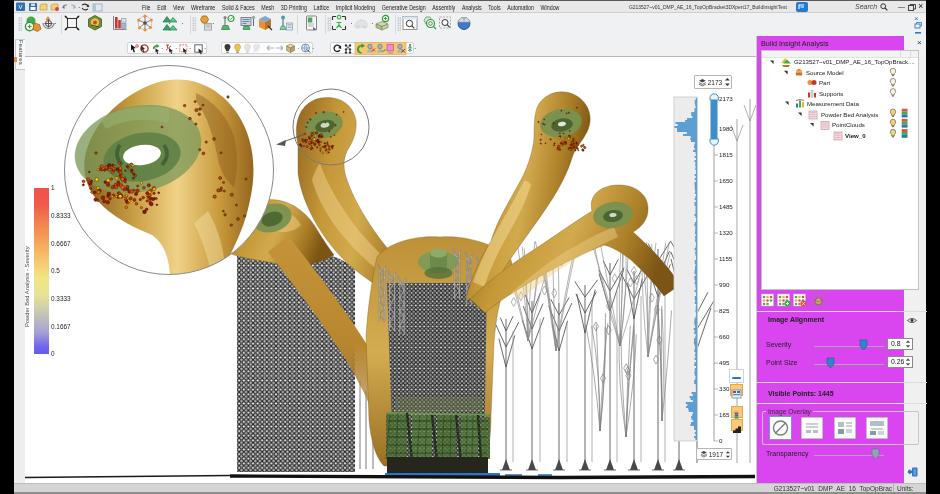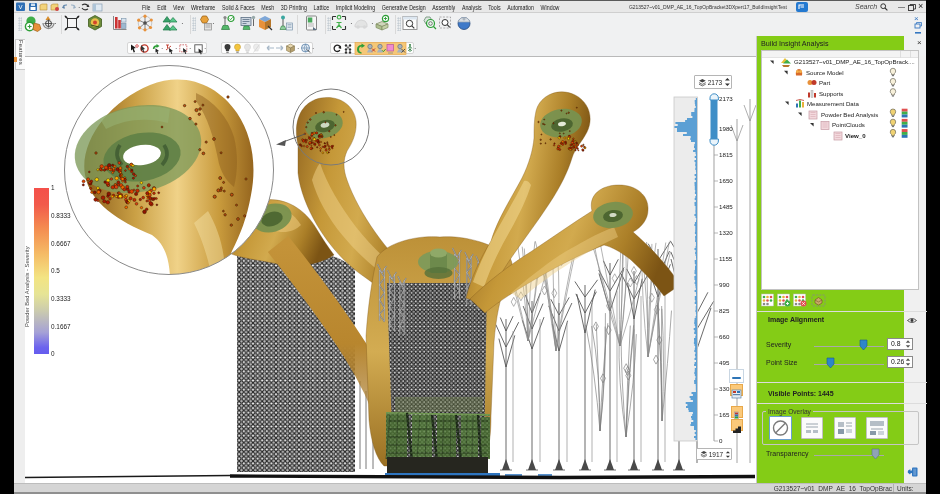--- a/index.html
+++ b/index.html
@@ -10,21 +10,21 @@
 #wintitle{position:absolute;left:615px;top:0;height:12px;line-height:12px;font-size:6.2px;color:#333;transform-origin:0 50%;transform:scaleX(0.80)}
 #searchlbl{position:absolute;left:841px;top:0;height:12px;line-height:12px;font-size:7px;font-style:italic;color:#444}
 .winbtn{position:absolute;top:0;height:12px;line-height:11px;font-size:8px;color:#222}
 #toolbars{position:absolute;left:0;top:13px;width:912px;height:43px;background:#f0f1f2}
 .tb-sep{position:absolute;width:1px;background:#d9d9d9}
 .grip{position:absolute;width:4px;height:14px;top:4px;background-image:radial-gradient(circle,#b9c4cc 0.8px,transparent 0.9px);background-size:2.5px 2.5px}
 .grp{position:absolute;top:4px;height:12px;background:#fdfdfd;border:1px solid #d6d6d6;border-radius:2px}
 #lefttab{position:absolute;left:0;top:56px;width:11px;height:427px;background:#eeeeee}
 #feattab{position:absolute;left:0.5px;top:-17px;width:10px;height:31px;background:#fbfbfb;border:1px solid #c9c9c9;border-right:none}#feattab span{position:absolute;left:-11px;top:13px;width:32px;font-size:5.9px;color:#333;transform:rotate(90deg);letter-spacing:0.2px}
 #viewport{position:absolute;left:11px;top:56px;width:744px;height:427px;background:#fff;border-top:1px solid #b9b9b9}
-#rightpanel{position:absolute;left:742px;top:36px;width:148px;height:447px;background:#84cc16;border-left:1px solid #c9c9c9;font-size:7px;color:#222}
+#rightpanel{position:absolute;left:742px;top:36px;width:148px;height:447px;background:#d946ef;border-left:1px solid #c9c9c9;font-size:7px;color:#222}
 #statusbar{position:absolute;left:0;top:483px;width:912px;height:9px;background:#d5d5d5;border-top:1px solid #bdbdbd;font-size:6.5px;color:#333}
 #bottomedge{position:absolute;left:0;top:492px;width:912px;height:2px;background:#8f8f8f}
 .vlabel{writing-mode:vertical-rl;transform:rotate(180deg)}
 .spin{position:absolute;background:#fff;border:1px solid #b5b5b5;border-radius:1px;font-size:6.5px;color:#222;display:flex;align-items:center}
 .slider-track{position:absolute;height:1px;background:#a9a9a9}
 .valbox{position:absolute;width:26px;height:12px;background:#fff;border:1px solid #8a8a8a;font-size:6.8px;color:#111;line-height:10px;padding-left:3px}
 .ovl-btn{position:absolute;width:23px;height:24px;background:#fbfbfb;border:1px solid #c2c2c2;border-radius:1px}
 </style></head><body>
 <div id="stage">
     <div id="app">

